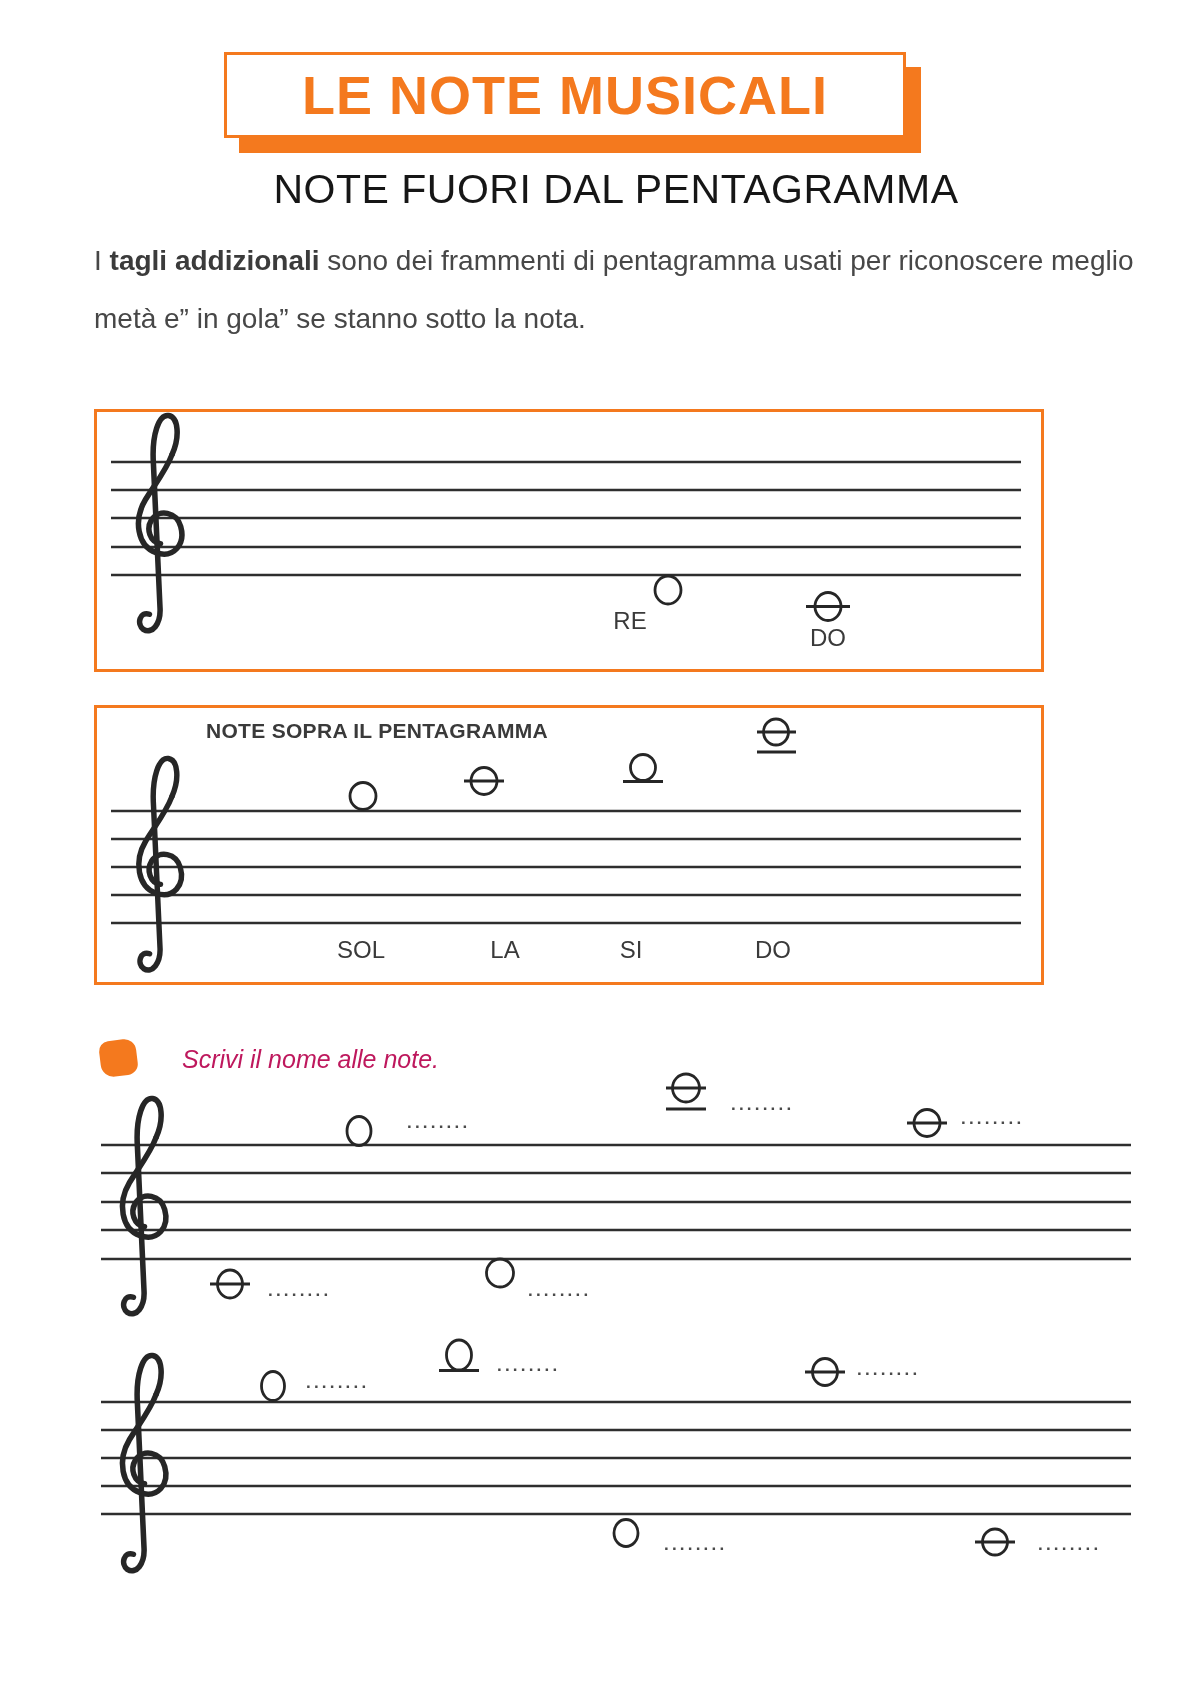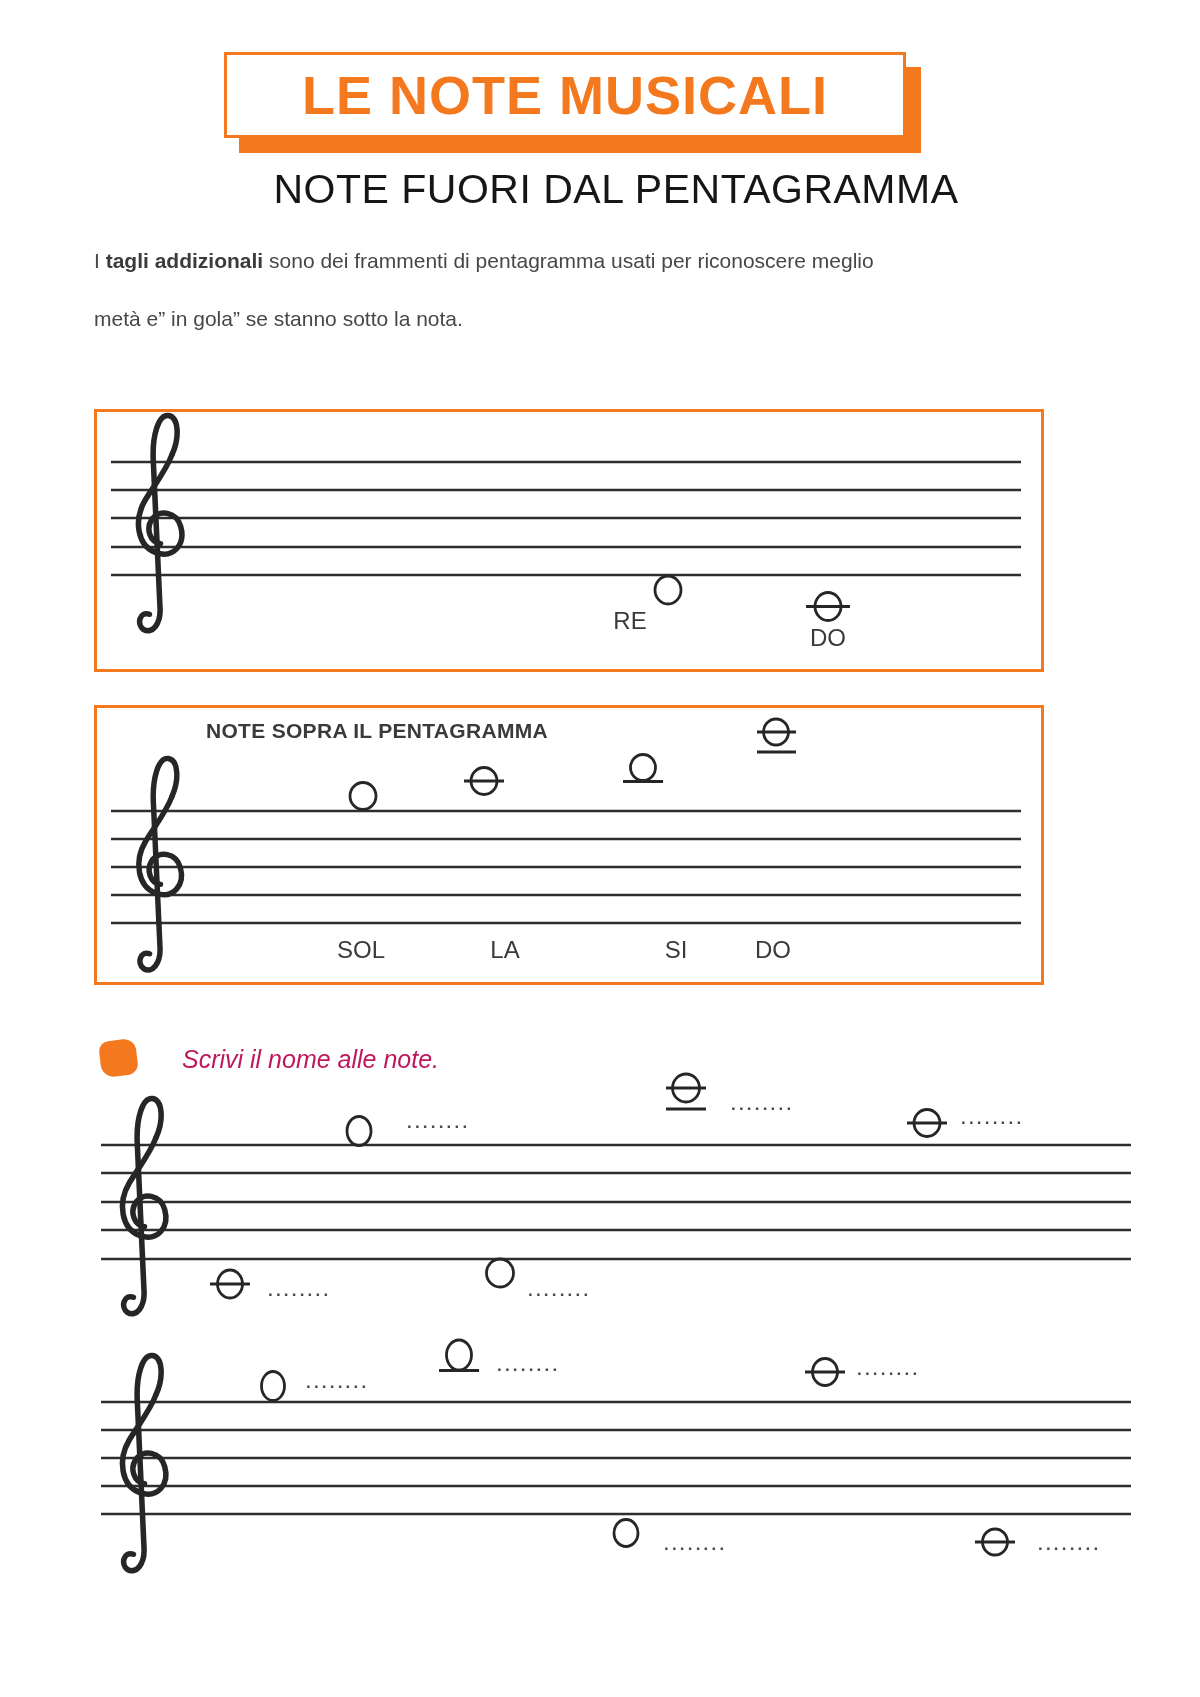--- a/index.html
+++ b/index.html
@@ -18,21 +18,21 @@
   .title {
     font-size:54px; font-weight:800; color:var(--accent); letter-spacing:1px;
     white-space:nowrap;
   }
   .subtitle {
     position:absolute; left:0; right:0; top:166px; text-align:center;
     font-size:41px; font-weight:400; color:#161616; letter-spacing:.5px; z-index:4;
   }
   .intro {
     position:absolute; left:78px; top:246px; width:1075px;
-    font-size:21px; line-height:29px; color:#474747; z-index:4;
+    font-size:28px; line-height:29px; color:#474747; z-index:4;
   }
   .intro b { color:#3b3b3b; }
   
   .staff-box {
     position:absolute; left:78px; width:950px; background:#ffffff;
     border:3px solid var(--accent); box-sizing:border-box; z-index:1;
   }
   #box-below { top:409px; height:263px; }
   #box-above { top:705px; height:280px; }
   
@@ -84,21 +84,21 @@
 
   <div class="staff-box" id="box-below"></div>
   <div class="staff-box" id="box-above"></div>
 
   <div class="note-name" style="left:614px; top:607px;">RE</div>
   <div class="note-name" style="left:812px; top:624px;">DO</div>
 
   <div class="staff-label" style="left:190px; top:719px;">NOTE SOPRA IL PENTAGRAMMA</div>
   <div class="note-name" style="left:345px; top:936px;">SOL</div>
   <div class="note-name" style="left:489px; top:936px;">LA</div>
-  <div class="note-name" style="left:660px; top:936px;">SI</div>
+  <div class="note-name" style="left:615px; top:936px;">SI</div>
   <div class="note-name" style="left:757px; top:936px;">DO</div>
 
   <div class="prompt-icon"></div>
   <div class="prompt-text">Scrivi il nome alle note.</div>
 
   <span class="blank" style="left:391px; top:1115px;">........</span>
   <span class="blank" style="left:715px; top:1097px;">........</span>
   <span class="blank" style="left:945px; top:1111px;">........</span>
   <span class="blank" style="left:252px; top:1283px;">........</span>
   <span class="blank" style="left:512px; top:1283px;">........</span>

